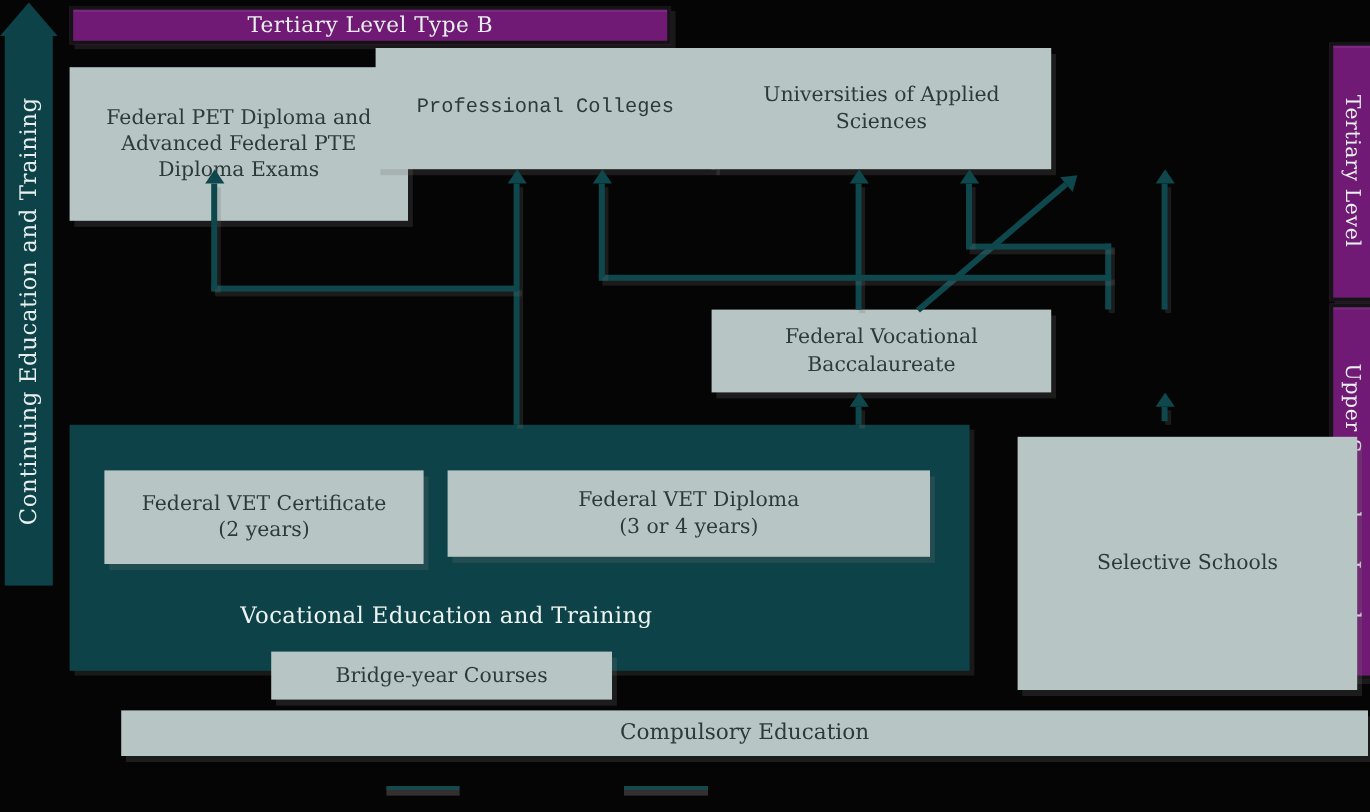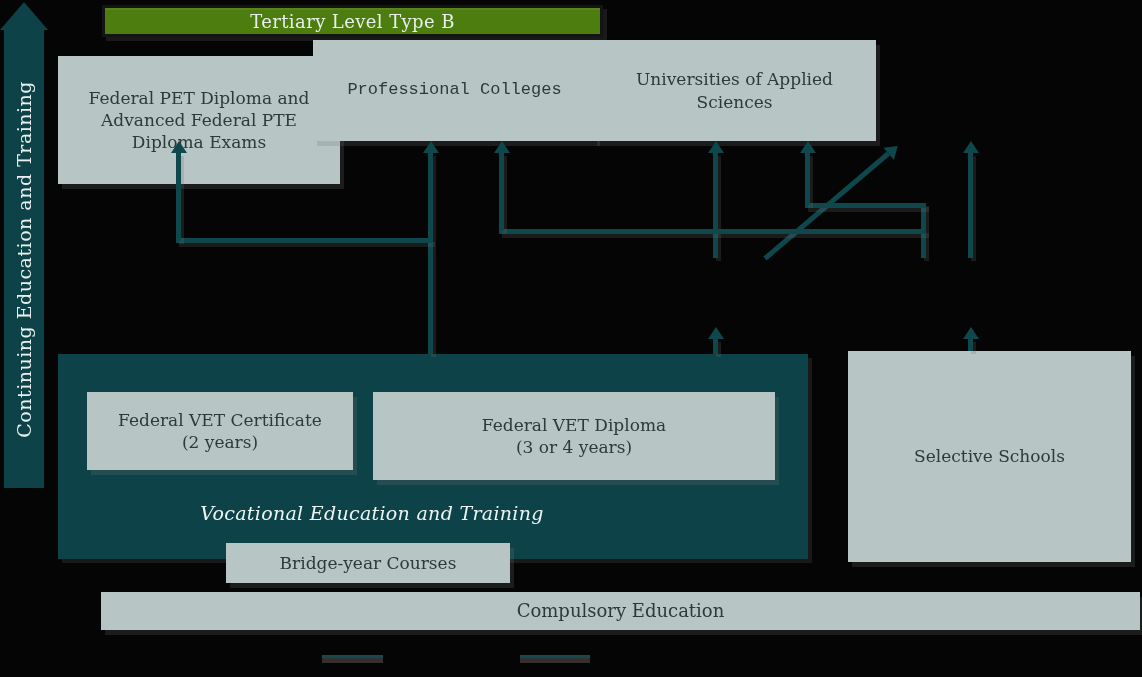--- a/index.html
+++ b/index.html
@@ -2,43 +2,43 @@
 <html><head>
 <meta charset="utf-8">
 <style>
   html,body{margin:0;padding:0;background:#050505;}
   .canvas{position:relative;width:1142px;height:677px;background:#050505;overflow:hidden;
           font-family:"DejaVu Serif","Liberation Serif",serif;}
   .abs{position:absolute;}
   .box-light{position:absolute;background:#b7c5c4;color:#2d3a3a;display:flex;align-items:center;
              justify-content:center;text-align:center;font-size:17px;line-height:1.3;
              box-shadow:4px 5px 0 rgba(115,115,115,0.22);}
-  .box-dark{position:absolute;background:#4d7c0f;color:#e8efee;display:flex;align-items:center;
+  .box-dark{position:absolute;background:#701a75;color:#e8efee;display:flex;align-items:center;
             justify-content:center;text-align:left;border:3px solid #141414;
-            box-shadow:inset 0 2px 0 rgba(255,255,255,0.07),4px 4px 0 rgba(115,115,115,0.18);margin-left:44px;}
+            box-shadow:inset 0 2px 0 rgba(255,255,255,0.07),4px 4px 0 rgba(115,115,115,0.18);}
   .hdr{font-size:18px;letter-spacing:0.4px;}
   .vtext{writing-mode:vertical-rl;font-size:17px;letter-spacing:0.5px;}
   .banner-body{position:absolute;left:4px;top:30px;width:40px;height:458px;background:#0d4348;
                display:flex;align-items:center;justify-content:center;color:#e8efee;}
   .banner-body .vtext{writing-mode:vertical-rl;transform:rotate(180deg);font-size:19px;}
   .banner-tip{position:absolute;left:0;top:2px;width:0;height:0;
               border-left:24px solid transparent;border-right:24px solid transparent;
               border-bottom:28px solid #0d4348;}
   .pad{padding:0 18px;}
   .arrow-v,.line-v{position:absolute;width:5px;background:#0e474c;box-shadow:3px 3px 0 rgba(110,110,110,0.22);}
   .arrow-v::before{content:'';position:absolute;top:-12px;left:50%;transform:translateX(-50%);
                    border-left:8px solid transparent;border-right:8px solid transparent;
                    border-bottom:12px solid #0e474c;}
   .line-h{position:absolute;height:5px;background:#0e474c;box-shadow:3px 4px 0 rgba(110,110,110,0.22);}
   .diag{position:absolute;height:5px;background:#0e474c;transform-origin:left center;}
   .diag::after{content:'';position:absolute;right:-12px;top:50%;transform:translateY(-50%);
                border-top:8px solid transparent;border-bottom:8px solid transparent;
                border-left:12px solid #0e474c;}
   .vet-label{position:absolute;left:58px;top:502px;width:628px;text-align:center;color:#eef4f2;
-             font-size:19px;letter-spacing:0.3px;font-style:italic;}
+             font-size:19px;letter-spacing:0.3px;}
   .legend-swatch{position:absolute;height:8px;background:linear-gradient(#15494e 0 40%,#343030 40% 100%);}
   .sub{display:block;}
 </style>
 </head>
 <body>
 
 <div class="canvas">
 
   <div class="banner-tip"></div>
   <div class="banner-body">
@@ -59,38 +59,41 @@
     <span>Universities of Applied Sciences</span>
   </div>
 
   <div class="box-dark" style="left:1108px;top:35px;width:32px;height:210px;">
     <span class="vtext">Tertiary Level</span>
   </div>
   <div class="box-dark" style="left:1108px;top:253px;width:32px;height:307px;">
     <span class="vtext">Upper Secondary Level</span>
   </div>
 
+  <div class="box-light pad" style="left:593px;top:258px;width:247px;height:69px;">
+    <span>Federal Vocational Baccalaureate</span>
+  </div>
 
   <div class="abs" style="left:58px;top:354px;width:750px;height:205px;background:#0d4348;
        box-shadow:4px 4px 0 rgba(115,115,115,0.18);"></div>
   <div class="box-light" style="left:87px;top:392px;width:266px;height:78px;">
     <span>
       <span class="sub">Federal VET Certificate</span>
       <span class="sub">(2 years)</span>
     </span>
   </div>
-  <div class="box-light" style="left:373px;top:392px;width:402px;height:88px;">
+  <div class="box-light" style="left:373px;top:392px;width:402px;height:72px;">
     <span>
       <span class="sub">Federal VET Diploma</span>
       <span class="sub">(3 or 4 years)</span>
     </span>
   </div>
   <div class="vet-label">Vocational Education and Training</div>
 
-  <div class="box-light pad" style="left:848px;top:351px;width:247px;height:211px;">
+  <div class="box-light pad" style="left:848px;top:364px;width:247px;height:211px;">
     <span>Selective Schools</span>
   </div>
 
   <div class="box-light" style="left:226px;top:543px;width:284px;height:40px;z-index:3;">
     <span>Bridge-year Courses</span>
   </div>
 
   <div class="box-light" style="left:58px;top:592px;width:1039px;height:38px;font-size:18px;margin-left:43px;">
     <span>Compulsory Education</span>
   </div>

